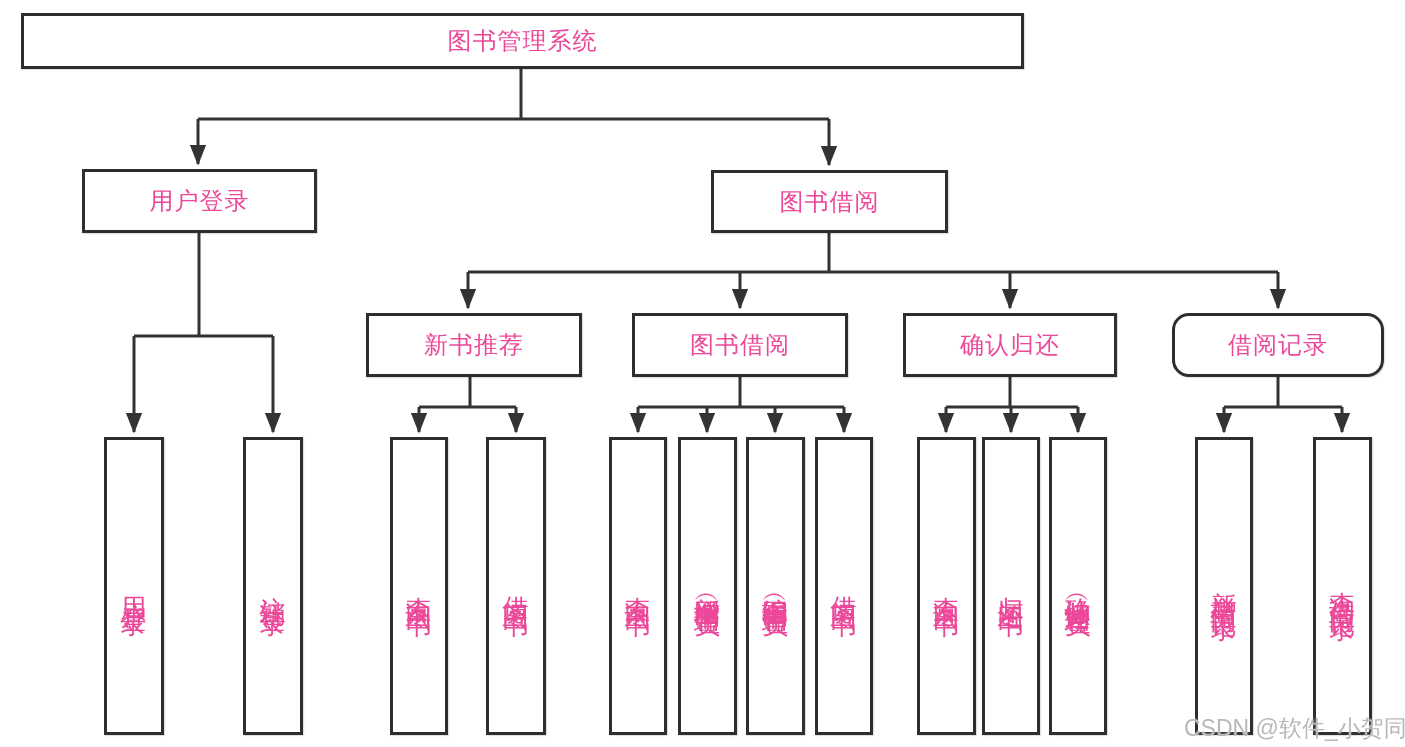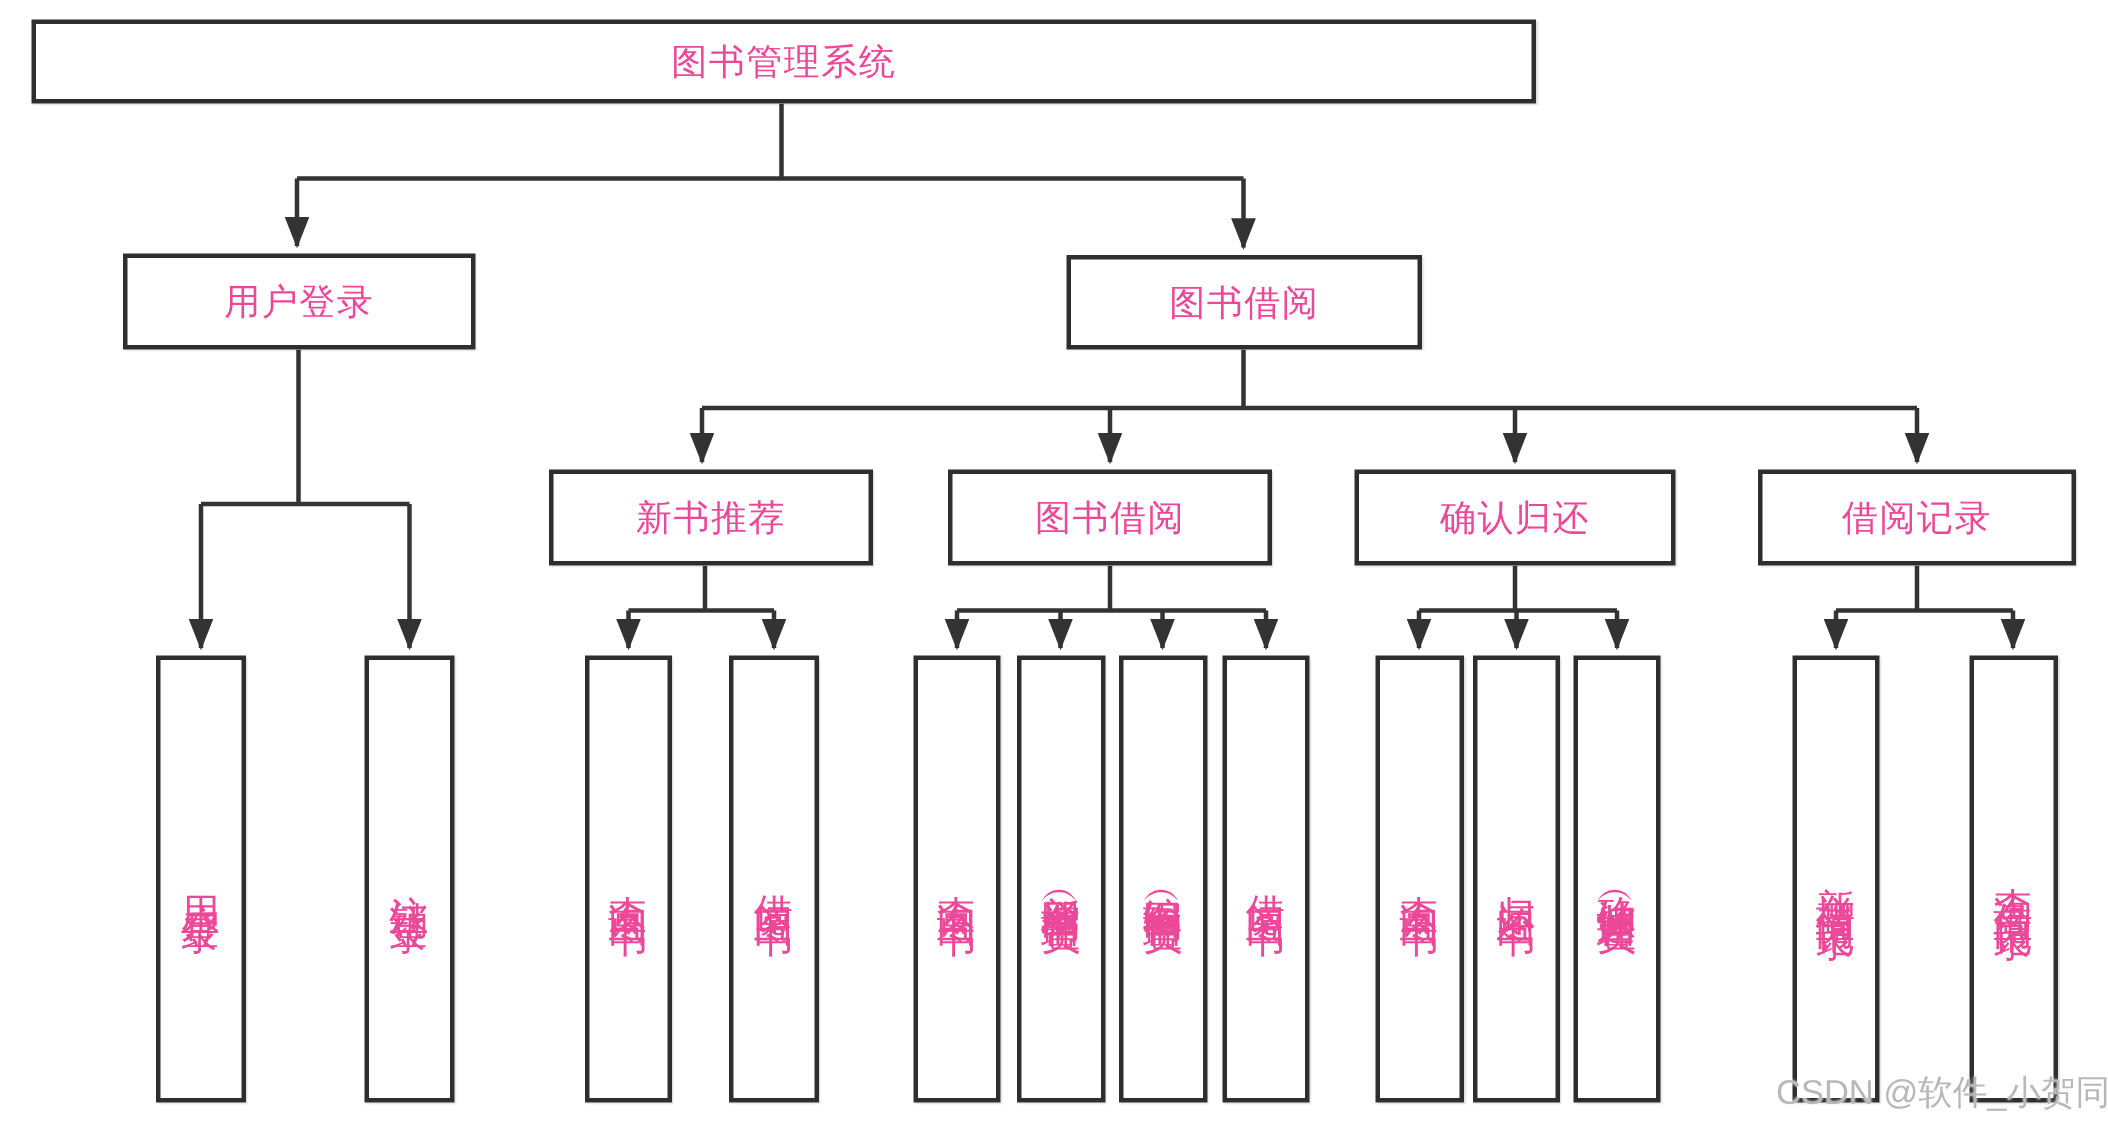--- a/index.html
+++ b/index.html
@@ -48,21 +48,21 @@
     line-height: 1;
     overflow: hidden;
   }
   
   .n-root            { left: 21px;   top: 13px;  width: 1003px; height: 56px; }
   .n-user-login      { left: 82px;   top: 169px; width: 235px;  height: 64px; }
   .n-book-mgmt       { left: 711px;  top: 170px; width: 237px;  height: 63px; }
   .n-new-book        { left: 366px;  top: 313px; width: 216px;  height: 64px; }
   .n-book-borrow     { left: 632px;  top: 313px; width: 216px;  height: 64px; }
   .n-current-borrow  { left: 903px;  top: 313px; width: 214px;  height: 64px; }
-  .n-borrow-record   { left: 1172px; top: 313px; width: 212px;  height: 64px; }
+  .n-borrow-record   { left: 1172px; top: 313px; width: 212px;  height: 64px; border-radius: 17px; }
   .l-1  { left: 104px;  top: 437px; width: 60px; height: 298px; }
   .l-2  { left: 243px;  top: 437px; width: 60px; height: 298px; }
   .l-3  { left: 390px;  top: 437px; width: 58px; height: 298px; }
   .l-4  { left: 486px;  top: 437px; width: 60px; height: 298px; }
   .l-5  { left: 609px;  top: 437px; width: 58px; height: 298px; }
   .l-6  { left: 678px;  top: 437px; width: 59px; height: 298px; letter-spacing: 2px; }
   .l-7  { left: 746px;  top: 437px; width: 59px; height: 298px; letter-spacing: 2px; }
   .l-8  { left: 815px;  top: 437px; width: 58px; height: 298px; }
   .l-9  { left: 917px;  top: 437px; width: 59px; height: 298px; }
   .l-10 { left: 982px;  top: 437px; width: 58px; height: 298px; }

